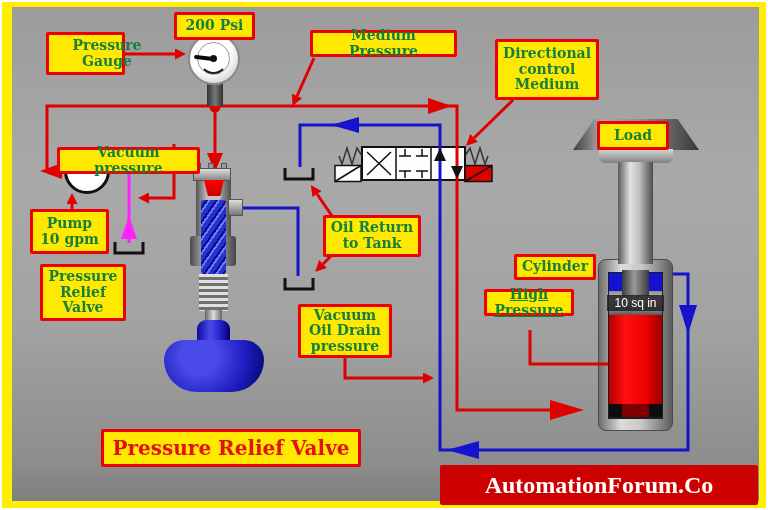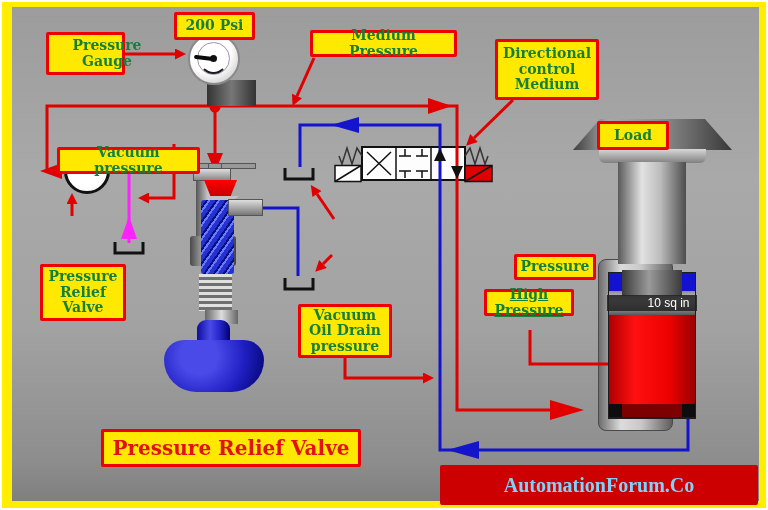--- a/index.html
+++ b/index.html
@@ -3,42 +3,42 @@
 <meta charset="utf-8">
 <style>
   html,body{margin:0;padding:0;background:#e8e8e8;}
   #stage{position:relative;width:768px;height:510px;overflow:hidden;
          background:#ffee00;box-sizing:border-box;border:2px solid #fdfdfd;
          font-family:"DejaVu Serif",serif;}
   #content-bg{position:absolute;left:10px;top:5px;right:7px;bottom:7px;
          background:linear-gradient(180deg,#9c9c9c 0%,#a9a9a9 35%,#a2a2a2 65%,#8d8d8d 92%,#7f7f7f 100%);}
   svg.layer{position:absolute;left:0;top:0;z-index:1;}
   svg#connectors{z-index:4;}
-  .comp{position:absolute;z-index:2;padding-left:33px;}
+  .comp{position:absolute;z-index:2;}
   
   .lbl{position:absolute;z-index:6;background:#ffe900;border:3px solid #ee0000;
        border-radius:2px;color:#15803d;font-weight:bold;font-size:14px;line-height:1.12;
        display:flex;align-items:center;justify-content:center;text-align:center;
        box-sizing:border-box;padding:1px 3px;}
   #l-psi{left:172px;top:10px;width:81px;height:28px;}
   #l-gauge{left:44px;top:30px;width:79px;height:43px;padding-left:46px;}
   #l-medium{left:308px;top:28px;width:147px;height:27px;text-align:center;}
   #l-dcv{left:493px;top:37px;width:104px;height:61px;}
   #l-vacuum{left:55px;top:117px;width:143px;height:27px;margin-top:28px;}
   #l-pump{left:28px;top:207px;width:79px;height:45px;}
   #l-prv{left:38px;top:262px;width:86px;height:57px;}
   #l-oilret{left:321px;top:213px;width:98px;height:42px;}
   #l-drain{left:296px;top:302px;width:94px;height:54px;}
   #l-cyl{left:512px;top:252px;width:82px;height:26px;}
   #l-high{left:482px;top:287px;width:90px;height:27px;text-decoration:underline;}
   #l-load{left:595px;top:119px;width:72px;height:29px;z-index:7;}
   #l-title{left:99px;top:427px;width:260px;height:38px;font-size:20px;white-space:nowrap;color:#e01212;}
   #l-mark{left:438px;top:463px;width:318px;height:40px;background:#cc0000;border:none;
-          color:#7dd3fc;font-family:"Liberation Serif",serif;font-weight:bold;
-          font-size:20px;white-space:nowrap;}
+          color:#ffffff;font-family:"Liberation Serif",serif;font-weight:bold;
+          font-size:24px;white-space:nowrap;}
   
   #gauge-stem{left:205px;top:78px;width:16px;height:26px;background:linear-gradient(90deg,#333,#777,#333);}
   #gauge{left:186px;top:31px;width:52px;height:52px;border-radius:50%;
          background:radial-gradient(circle at 40% 35%,#ffffff 0 50%,#d6d6d6 78%,#aaa);
          border:2px solid #8a8a8a;box-sizing:border-box;}
   #gauge .ring{position:absolute;left:7px;top:7px;width:33px;height:33px;border-radius:50%;
          border:1.5px solid #a191ad;box-sizing:border-box;}
   #gauge .arc{position:absolute;left:9px;top:10px;width:29px;height:29px;border-radius:50%;
          border:2.5px solid transparent;border-bottom-color:#1c1c1c;box-sizing:border-box;}
   #gauge .needle{position:absolute;left:4px;top:21px;width:21px;height:4px;background:#0a0a0a;
@@ -191,20 +191,22 @@
     <path d="M330,253 L321,262" fill="none" stroke="#e00000" stroke-width="3" marker-end="url(#ar)"></path>
     <path d="M343,355 V376 H421" fill="none" stroke="#e00000" stroke-width="3" marker-end="url(#ar)"></path>
     <path d="M528,328 V362 H606" fill="none" stroke="#e00000" stroke-width="3"></path>
   </svg>
 
   <div class="lbl" id="l-psi">200 Psi</div>
   <div class="lbl" id="l-gauge">Pressure Gauge</div>
   <div class="lbl" id="l-medium">Medium Pressure</div>
   <div class="lbl" id="l-dcv">Directional control Medium</div>
   <div class="lbl" id="l-vacuum">Vacuum pressure</div>
+  <div class="lbl" id="l-pump">Pump 10 gpm</div>
   <div class="lbl" id="l-prv">Pressure Relief Valve</div>
+  <div class="lbl" id="l-oilret">Oil Return to Tank</div>
   <div class="lbl" id="l-drain">Vacuum Oil Drain pressure</div>
-  <div class="lbl" id="l-cyl">Pressure</div>
+  <div class="lbl" id="l-cyl">Cylinder</div>
   <div class="lbl" id="l-high">High Pressure</div>
   <div class="lbl" id="l-load">Load</div>
   <div class="lbl" id="l-title">Pressure Relief Valve</div>
   <div class="lbl" id="l-mark">AutomationForum.Co</div>
 </div>
 
 </body></html>

